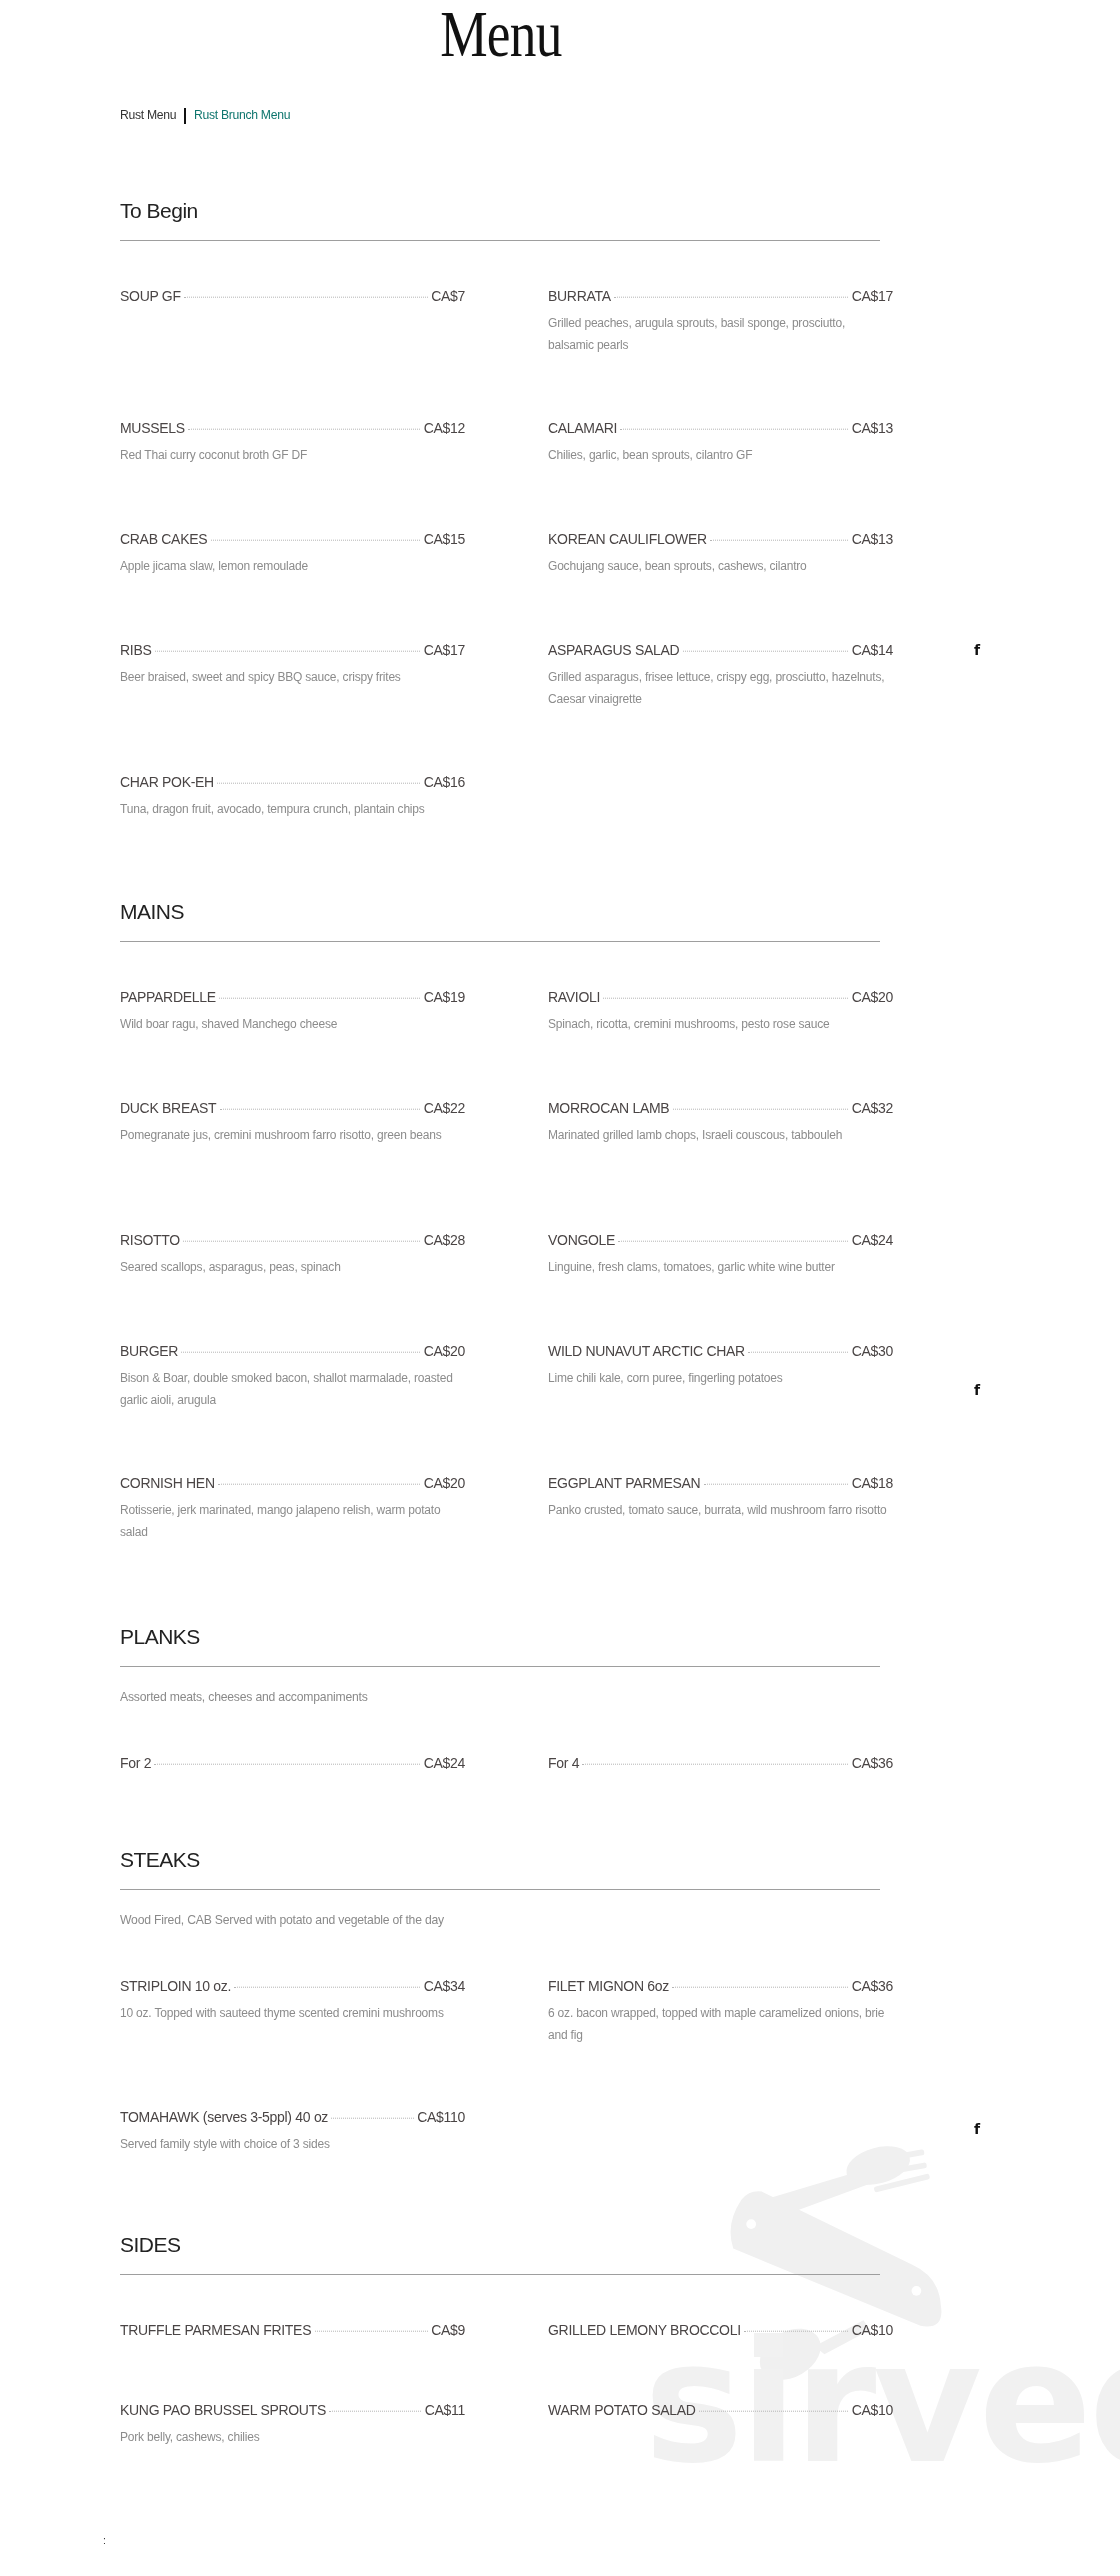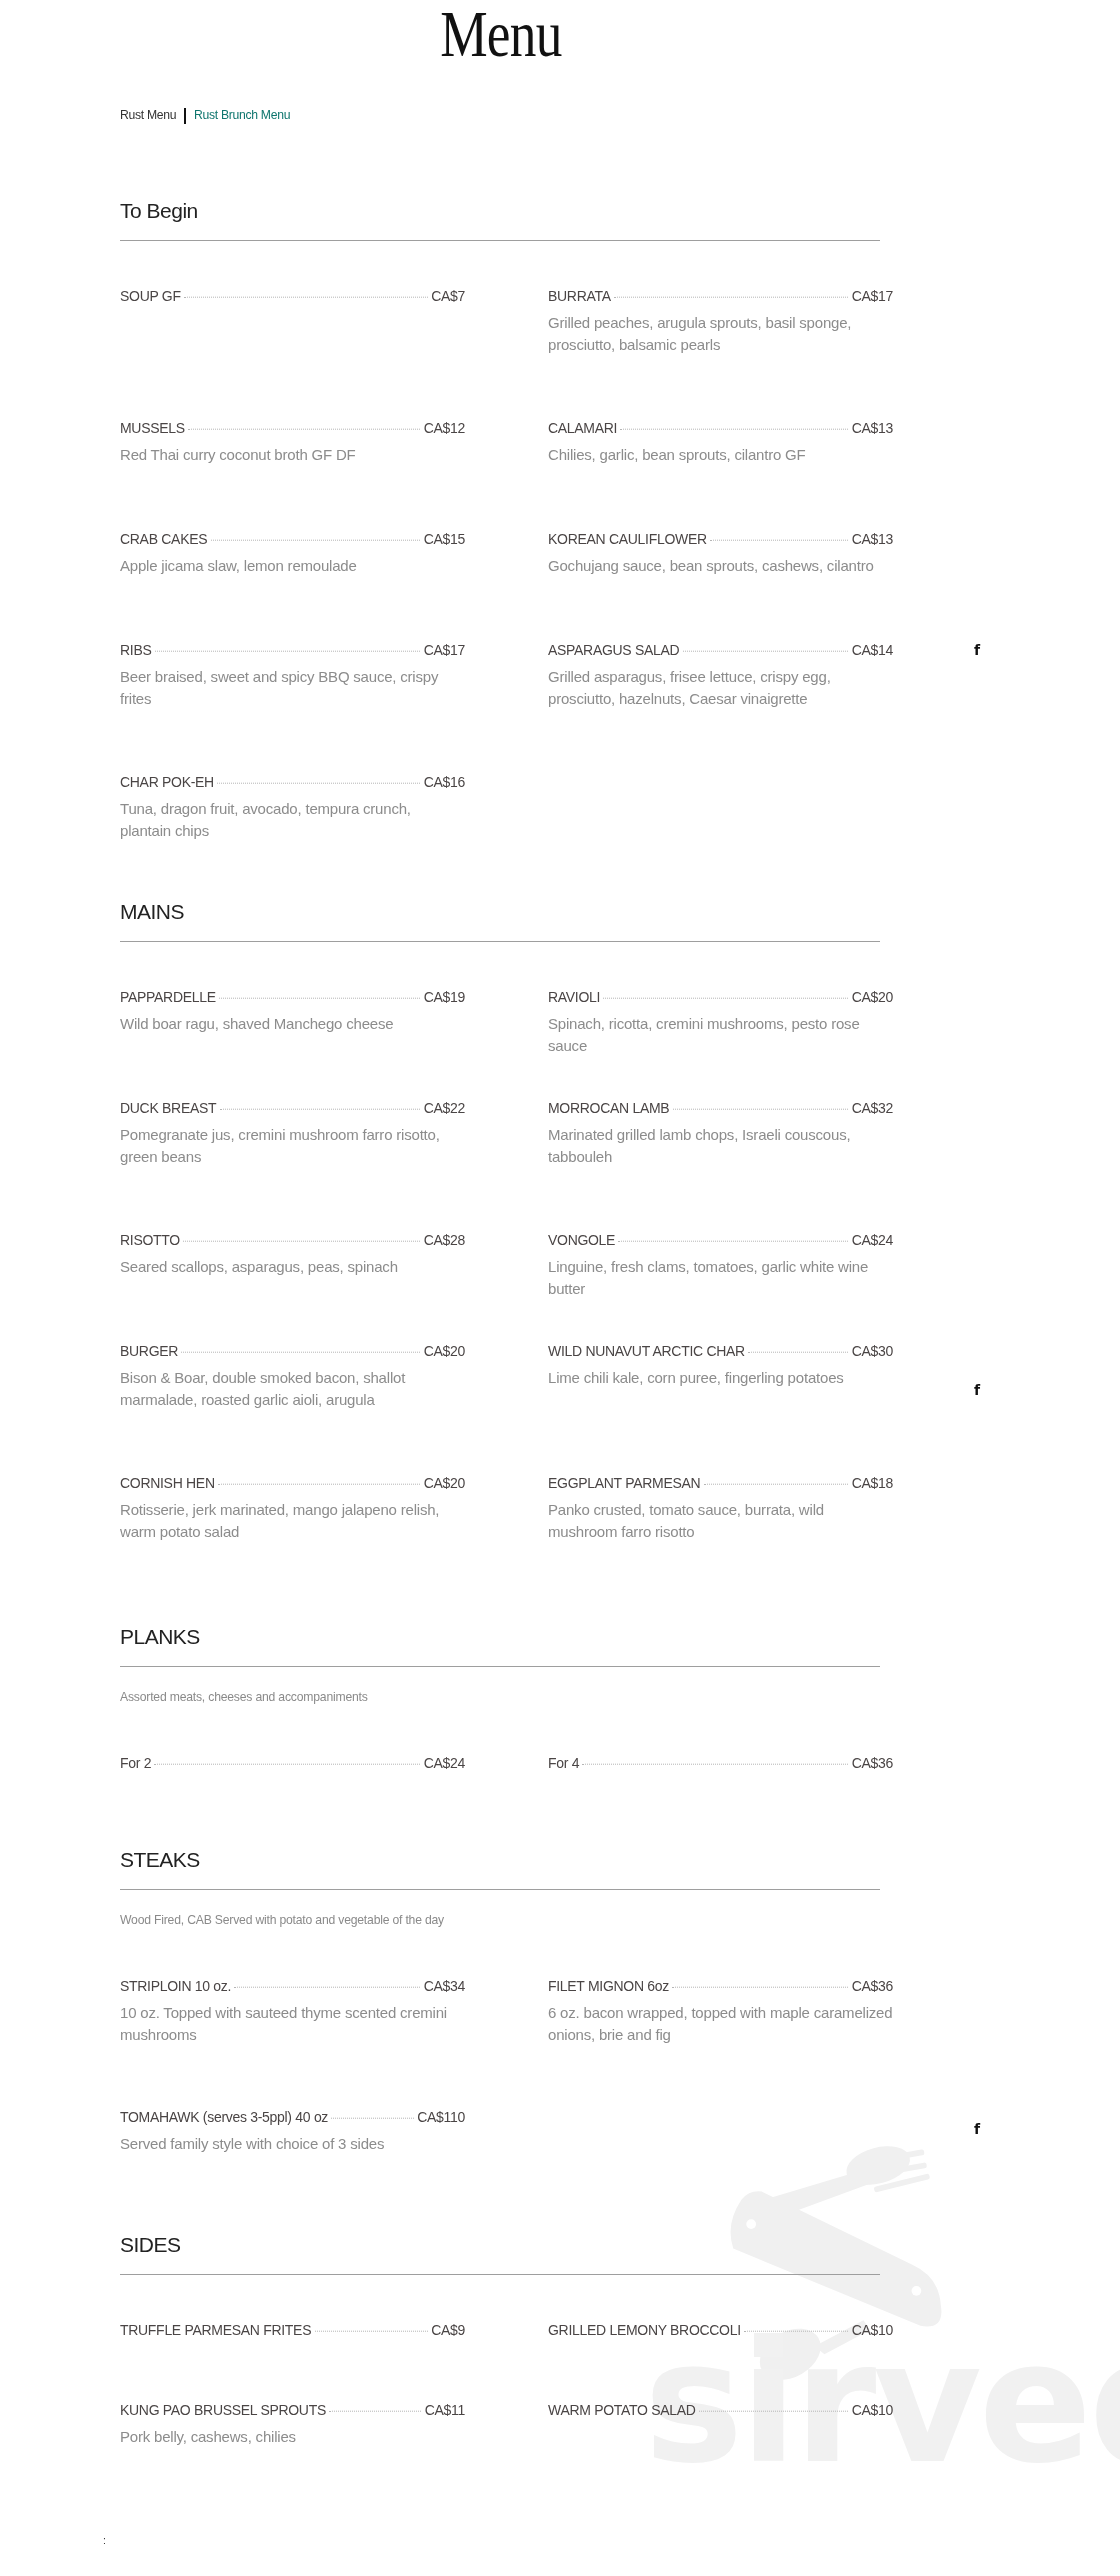--- a/index.html
+++ b/index.html
@@ -17,21 +17,21 @@
   .sec-rule { height: 1.6px; background: #9e9e9e; margin-top: 16.3px; }
   .sec-note { font-size: 12.2px; color: #8a8a8a; margin-top: 23px; letter-spacing: -0.2px; }
   .grid { position: relative; }
   .item { position: absolute; width: 345px; }
   .item.r { left: 428px; }
   .item.l { left: 0; }
   .item-row { display: flex; align-items: baseline; font-size: 14px; color: #4a4545; letter-spacing: -0.3px; white-space: nowrap; }
   .item-name { flex: 0 0 auto; }
   .dots { flex: 1 1 auto; border-bottom: 1.6px dotted #b5b5b5; margin: 0 3.3px; transform: translateY(-3.3px); height: 0; }
   .item-price { flex: 0 0 auto; }
-  .item-desc { font-size: 15px; color: #8c8c8c; line-height: 22px; margin-top: 8.1px; letter-spacing: -0.2px; }
+  .item-desc { font-size: 12px; color: #8c8c8c; line-height: 22px; margin-top: 8.1px; letter-spacing: -0.2px; }
   .fb { position: absolute; left: 974px; font-family: "DejaVu Sans", sans-serif; font-weight: bold;
         font-size: 14px; color: #111; }
   .watermark { position: absolute; left: 619px; top: 2102px; width: 489px; height: 407px; pointer-events: none; }
   .wm-text { position: absolute; left: 644px; top: 2322px; font-family: "DejaVu Sans", sans-serif; font-weight: bold;
              font-size: 167px; color: #f1f1f1; letter-spacing: -3.3px; line-height: 163px; }
   .footer-mark { position: absolute; left: 103px; top: 2534px; font-size: 10.6px; color: #333; }
 </style>
 </head>
 <body>
 

